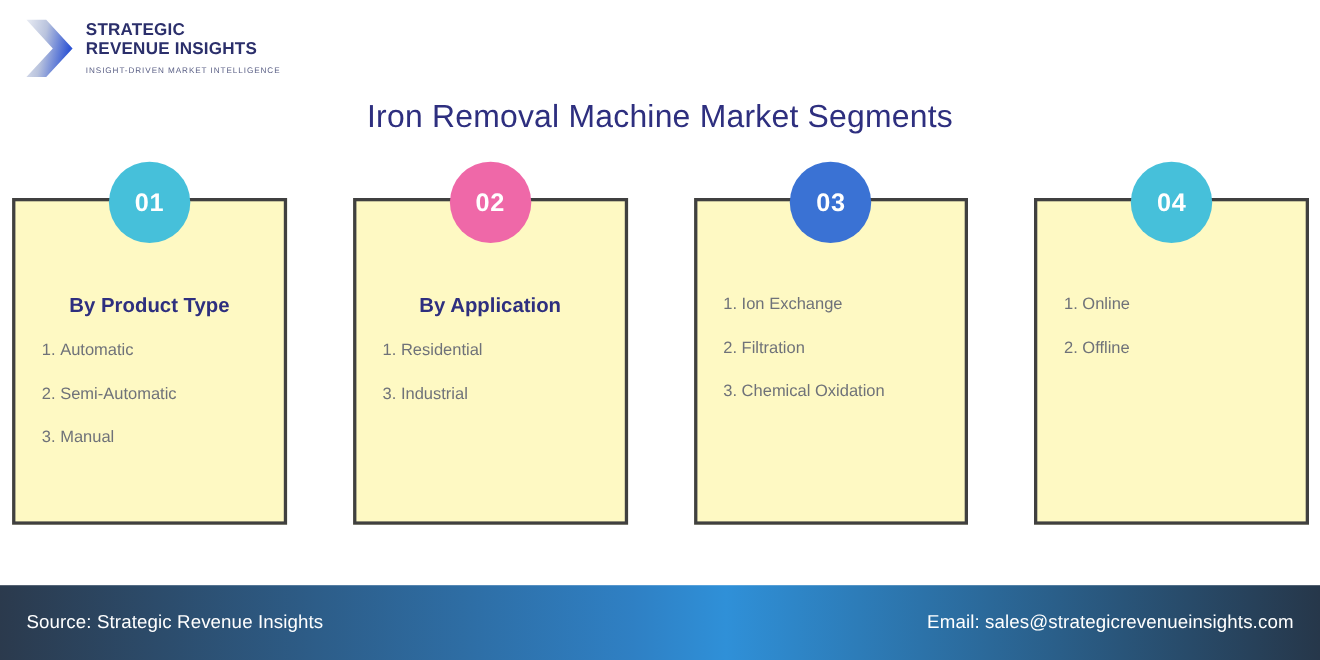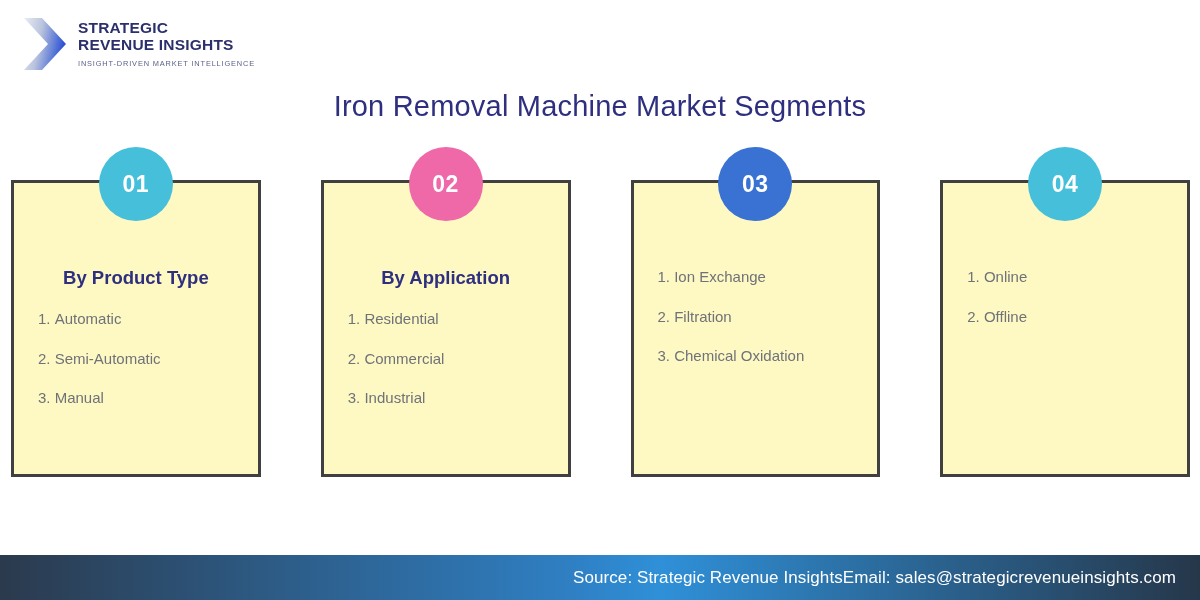--- a/index.html
+++ b/index.html
@@ -118,29 +118,29 @@
     margin-top: 16px;
   }
   .li-num { }
 
   
   .footer {
     position: absolute;
     left: 0;
     right: 0;
     bottom: 0;
-    height: 45px;
+    height: 68px;
     background: linear-gradient(90deg,
         #2b3a4d 0%,
         #2f80c4 48%,
         #2f90d8 55%,
         #26374a 100%);
     display: flex;
     align-items: center;
-    justify-content: flex-end;
+    justify-content: space-between;
     padding: 0 24px;
     box-sizing: border-box;
   }
   .footer-text {
     color: #ffffff;
     font-size: 17px;
     letter-spacing: 0.1px;
   }
 </style>
 </head>
@@ -176,21 +176,20 @@
       <li><span class="li-num">2.</span>&nbsp;<span>Semi-Automatic</span></li>
       <li><span class="li-num">3.</span>&nbsp;<span>Manual</span></li>
     </ul>
   </div>
 
   <div class="card">
     <div class="badge" style="background: rgb(239, 104, 168);">02</div>
     <div class="card-heading">By Application</div>
     <ul class="card-list">
       <li><span class="li-num">1.</span>&nbsp;<span>Residential</span></li>
-      <li><span class="li-num">2.</span>&nbsp;<span>Commercial</span></li>
       <li><span class="li-num">3.</span>&nbsp;<span>Industrial</span></li>
     </ul>
   </div>
 
   <div class="card">
     <div class="badge" style="background: rgb(58, 114, 212);">03</div>
     <ul class="card-list">
       <li><span class="li-num">1.</span>&nbsp;<span>Ion Exchange</span></li>
       <li><span class="li-num">2.</span>&nbsp;<span>Filtration</span></li>
       <li><span class="li-num">3.</span>&nbsp;<span>Chemical Oxidation</span></li>

